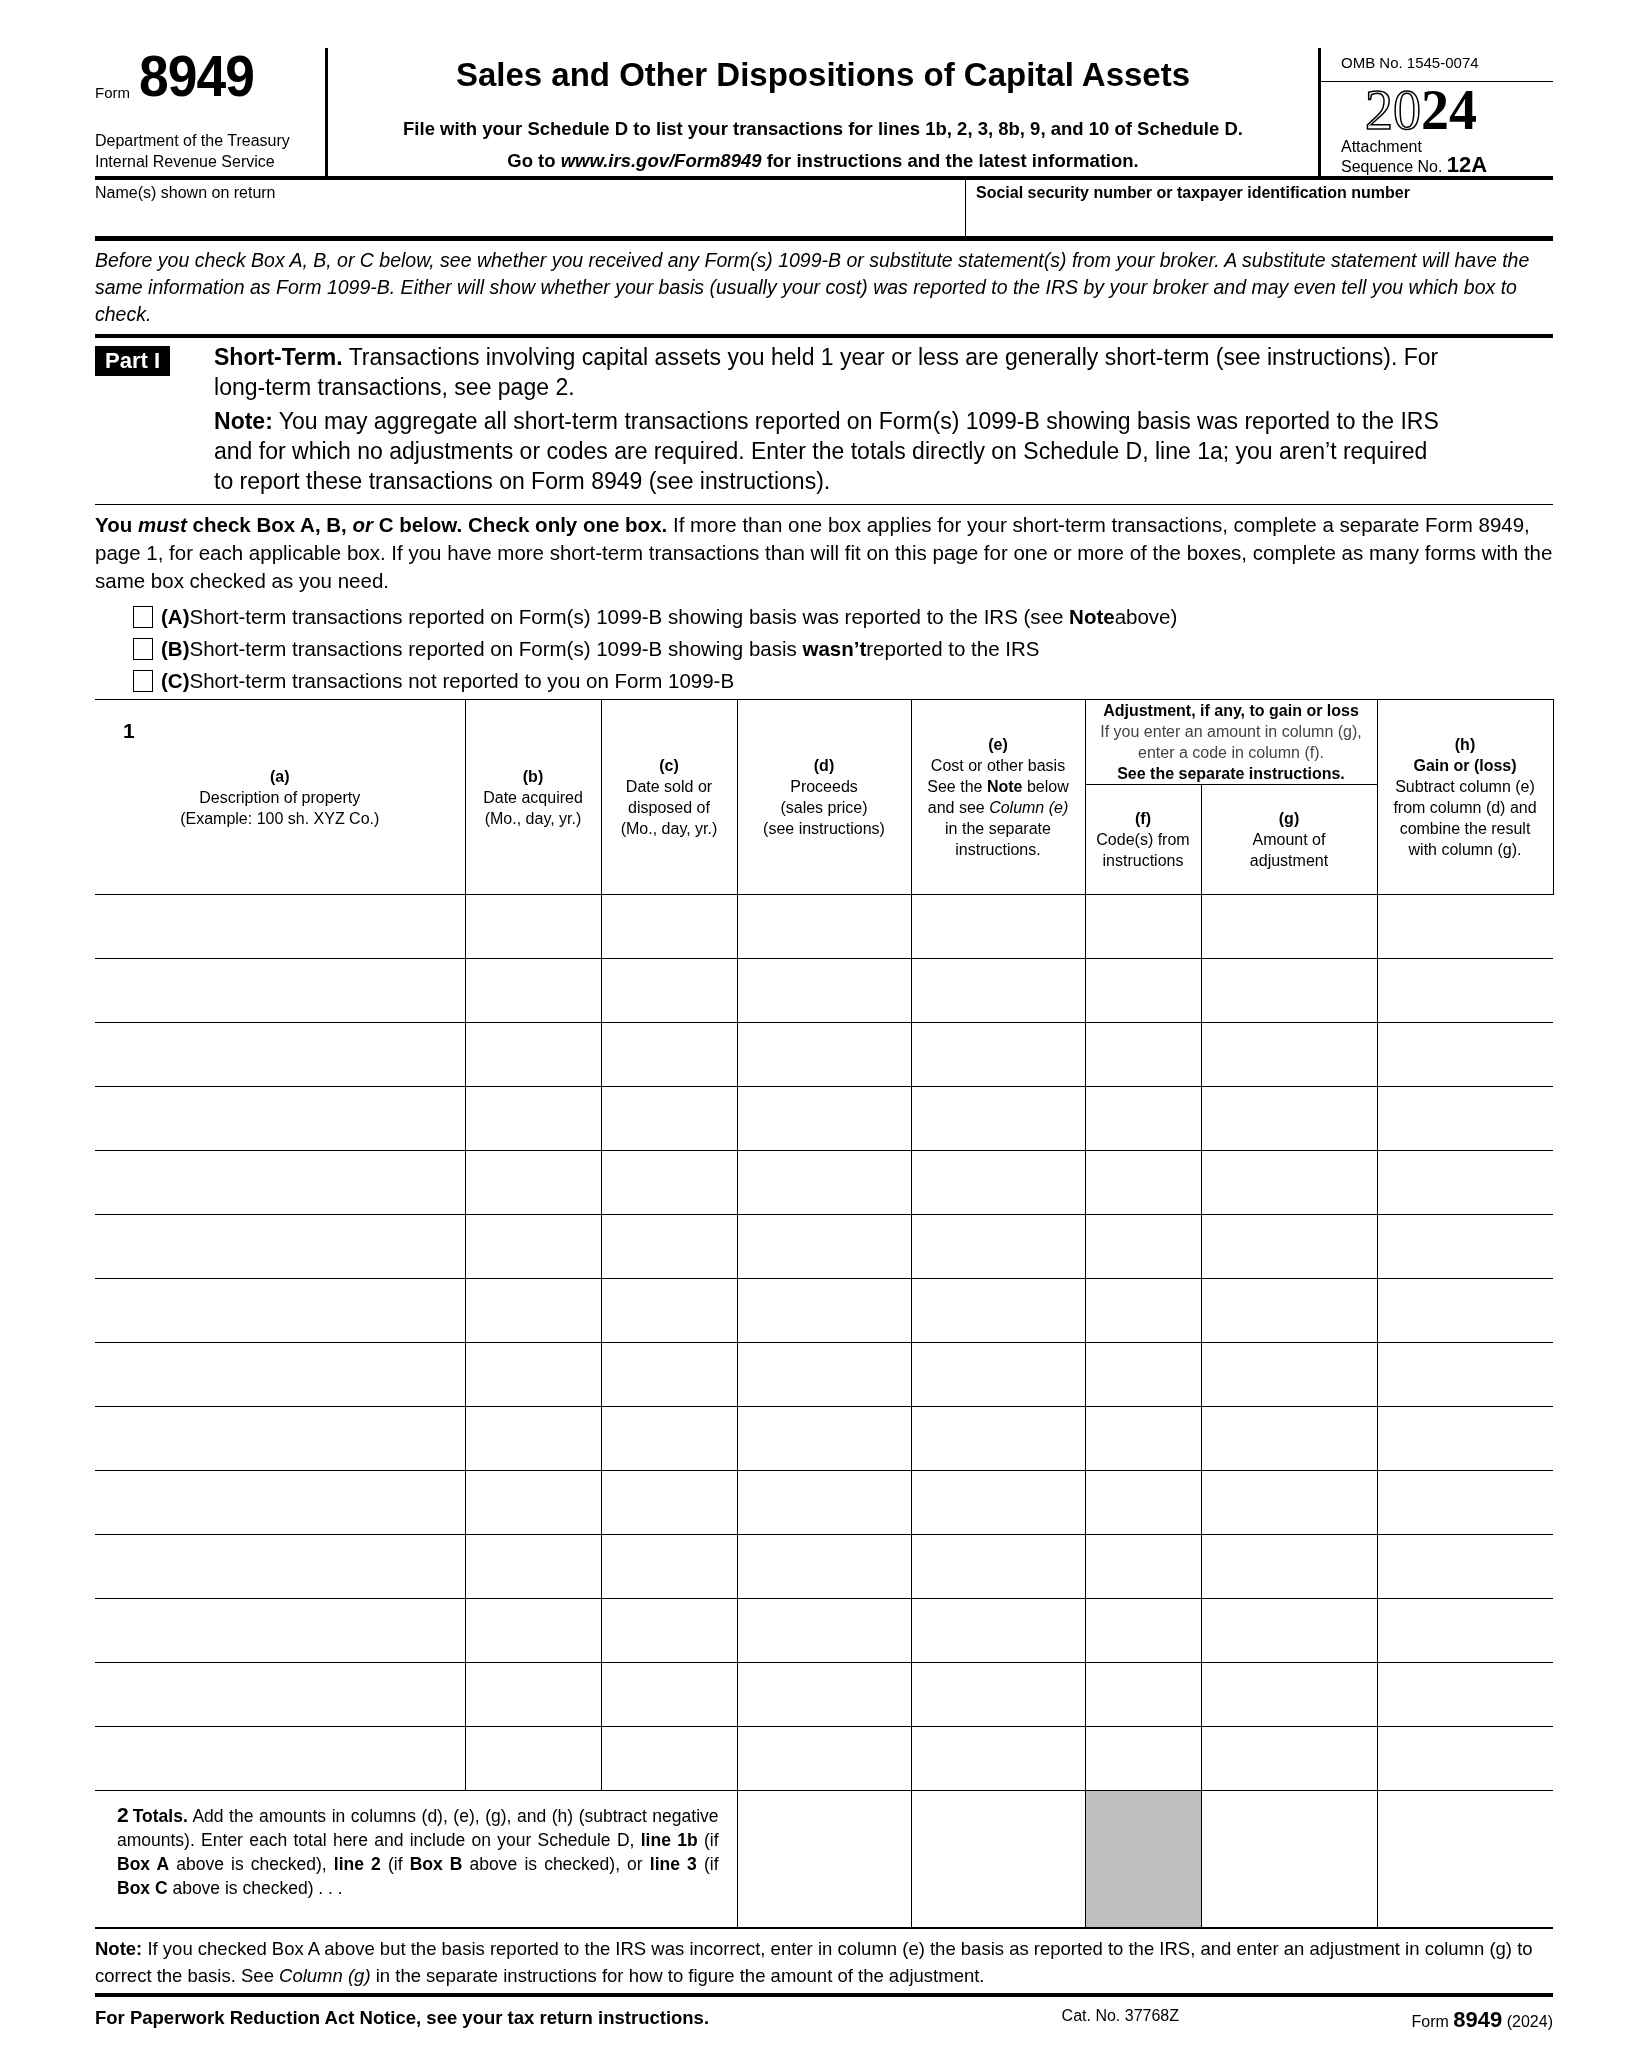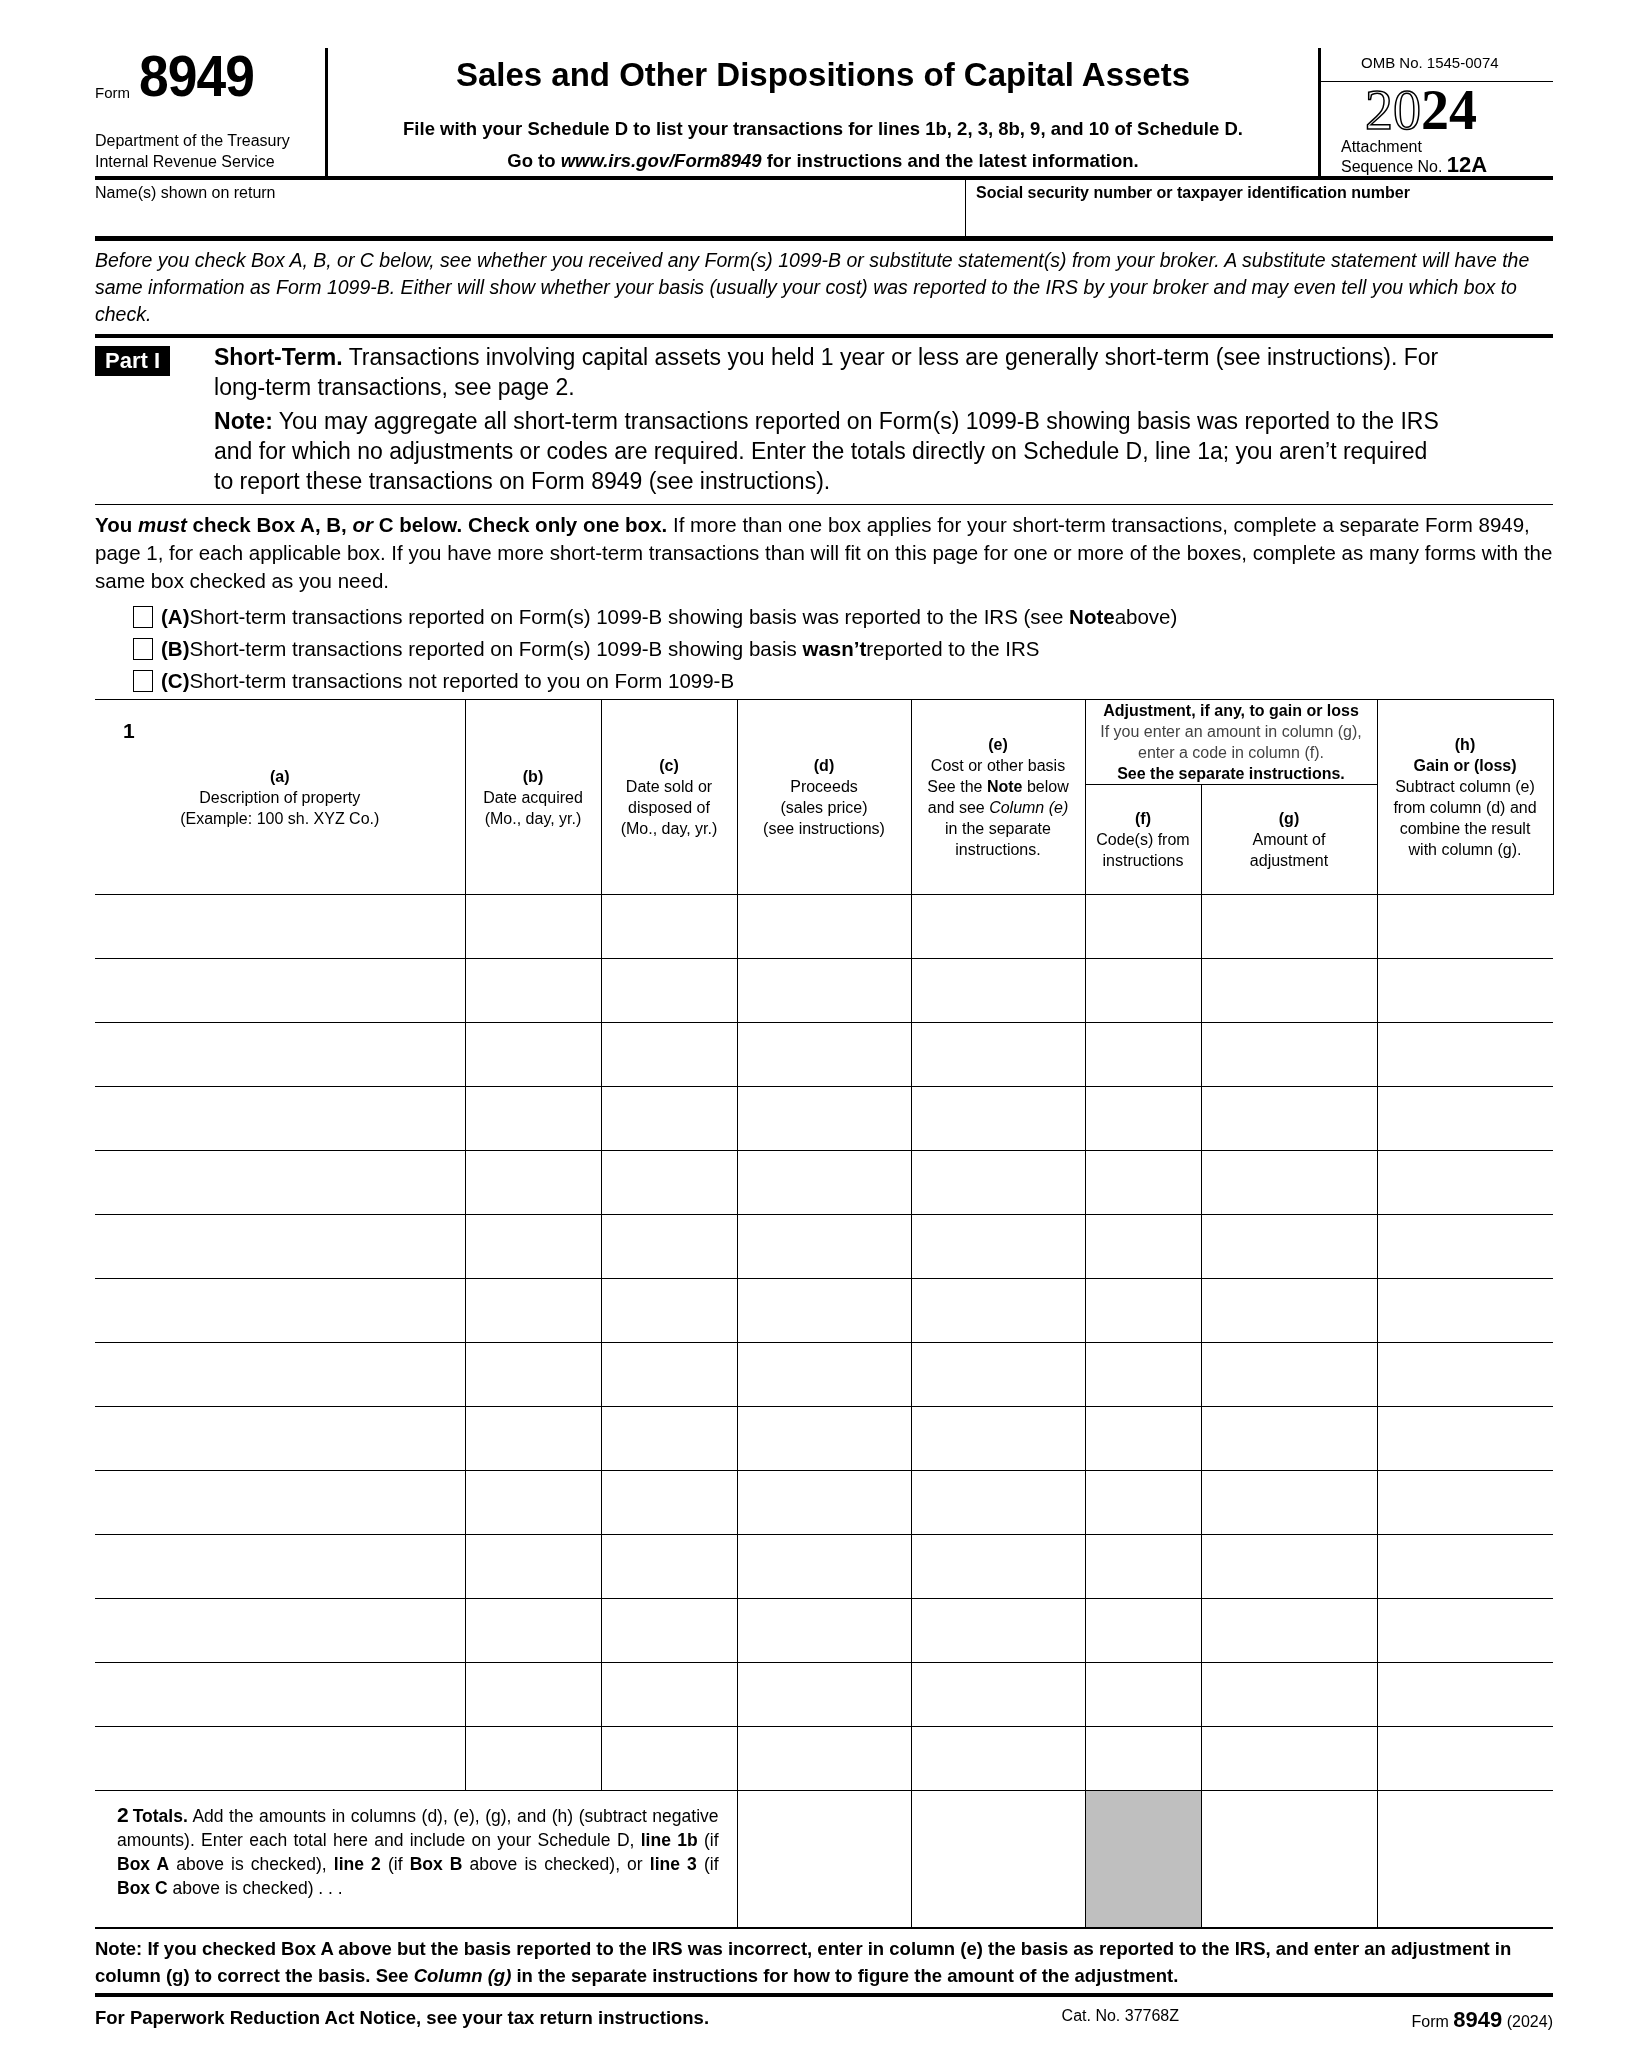--- a/index.html
+++ b/index.html
@@ -9,21 +9,21 @@
   .hdr-left { width: 230px; border-right: 3px solid #000; position: relative; }
   .form-word { position: absolute; left: 0; top: 36px; font-size: 15px; }
   .form-num { position: absolute; left: 44px; top: -6px; font-size: 58px; font-weight: bold; letter-spacing: -1px; font-family: "Liberation Sans", sans-serif; transform: scaleX(0.92); transform-origin: left; }
   .dept { position: absolute; left: 0; top: 82px; font-size: 16px; line-height: 21px; }
   .hdr-mid { flex: 1; text-align: center; border-right: 3px solid #000; }
   .title { font-size: 33px; font-weight: bold; margin-top: 8px; }
   .sub1 { font-size: 18.5px; font-weight: bold; margin-top: 24px; }
   .sub2 { font-size: 18.5px; font-weight: bold; margin-top: 10px; }
   .sub2 i { font-style: italic; }
   .hdr-right { width: 232px; position: relative; }
-  .omb { height: 34px; border-bottom: 1px solid #000; font-size: 15px; padding-left: 40px; padding-top: 6px; box-sizing: border-box; }
+  .omb { height: 34px; border-bottom: 1px solid #000; font-size: 15px; padding-left: 20px; padding-top: 6px; box-sizing: border-box; }
   .year { font-size: 56px; font-weight: bold; line-height: 56px; padding-left: 44px; margin-top: 0px; font-family: Liberation Serif, serif; }
   .year .outline { color: #fff; -webkit-text-stroke: 1.5px #000; font-weight: normal; }
   .attach { font-size: 16px; line-height: 18px; padding-left: 20px; }
   .attach b { font-size: 22px; }
   .namerow { display: flex; height: 56px; border-bottom: 5px solid #000; }
   .name-cell { width: 870px; border-right: 1px solid #000; font-size: 16px; padding-top: 4px; }
   .ssn-cell { flex: 1; padding-left: 10px; font-size: 16px; font-weight: bold; padding-top: 4px; }
   .intro { font-size: 19.5px; font-style: italic; line-height: 27px; padding: 6px 0 6px; border-bottom: 4px solid #000; }
   .part { display: flex; padding-top: 4px; border-bottom: 1px solid #000; padding-bottom: 4px; }
   .part-badge { background: #000; color: #fff; font-weight: bold; font-size: 22px; padding: 2px 10px; height: 26px; margin-top: 4px; }
@@ -42,21 +42,21 @@
   .line1 { position: absolute; left: 28px; top: 20px; font-size: 21px; font-weight: bold; }
   .adj-top { height: 80px; }
   .adj-gray { color: #444; }
   .row td { height: 63px; }
   .row td:first-child { border-left: none; }
   .row td:last-child, th:last-child { border-right: none; }
   .totals td { height: 124px; }
   .tot-text { font-size: 17.5px; line-height: 24px; padding: 12px 18px 0 22px !important; vertical-align: top; text-align: justify; border-left: none !important; }
   .tot-text .n2 { font-size: 21px; font-weight: bold; margin-right: 4px; }
   .shade { background: #bfbfbf; }
-  .note2 { font-size: 18.5px; line-height: 27px; padding: 6px 0 4px; border-top: 1px solid #000; border-bottom: 4px solid #000; font-weight: bold; }
+  .note2 { font-size: 18.5px; line-height: 27px; padding: 6px 0 4px; border-top: 1px solid #000; border-bottom: 4px solid #000; }
   .footer { display: flex; justify-content: space-between; font-size: 18.5px; padding-top: 10px; }
   .footer .left { font-weight: bold; }
   .footer .cat { font-size: 16px; margin-left: 120px; }
   .footer .right { font-size: 16px; }
   .footer .right b { font-size: 22px; }
   input.cell { width: 100%; height: 100%; border: 0; background: transparent; box-sizing: border-box; font-family: "Liberation Mono", monospace; font-size: 16px; padding: 0 6px; }
 </style>
 </head>
 <body>
 

